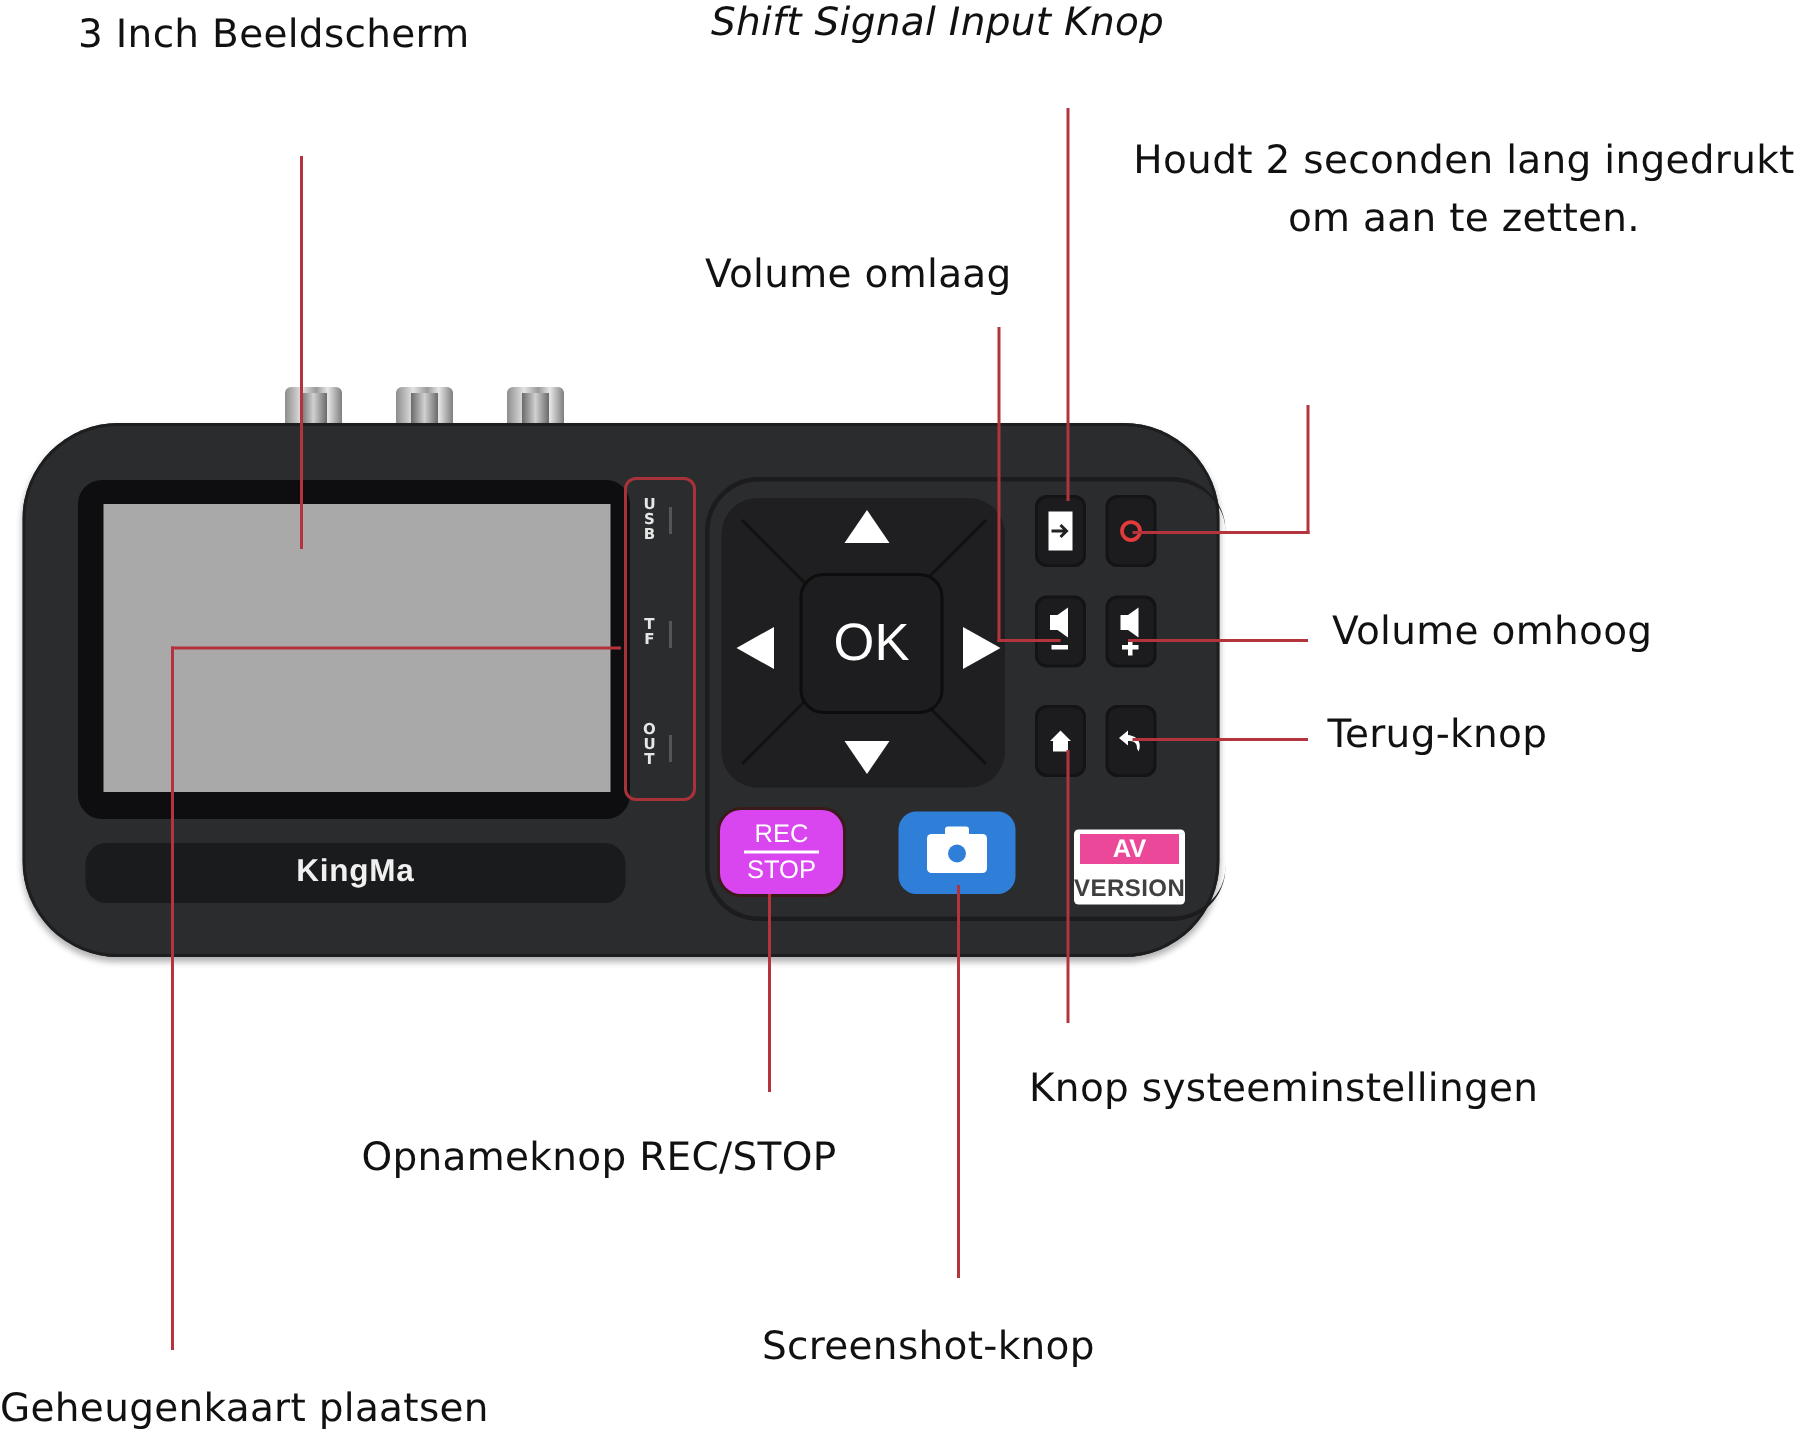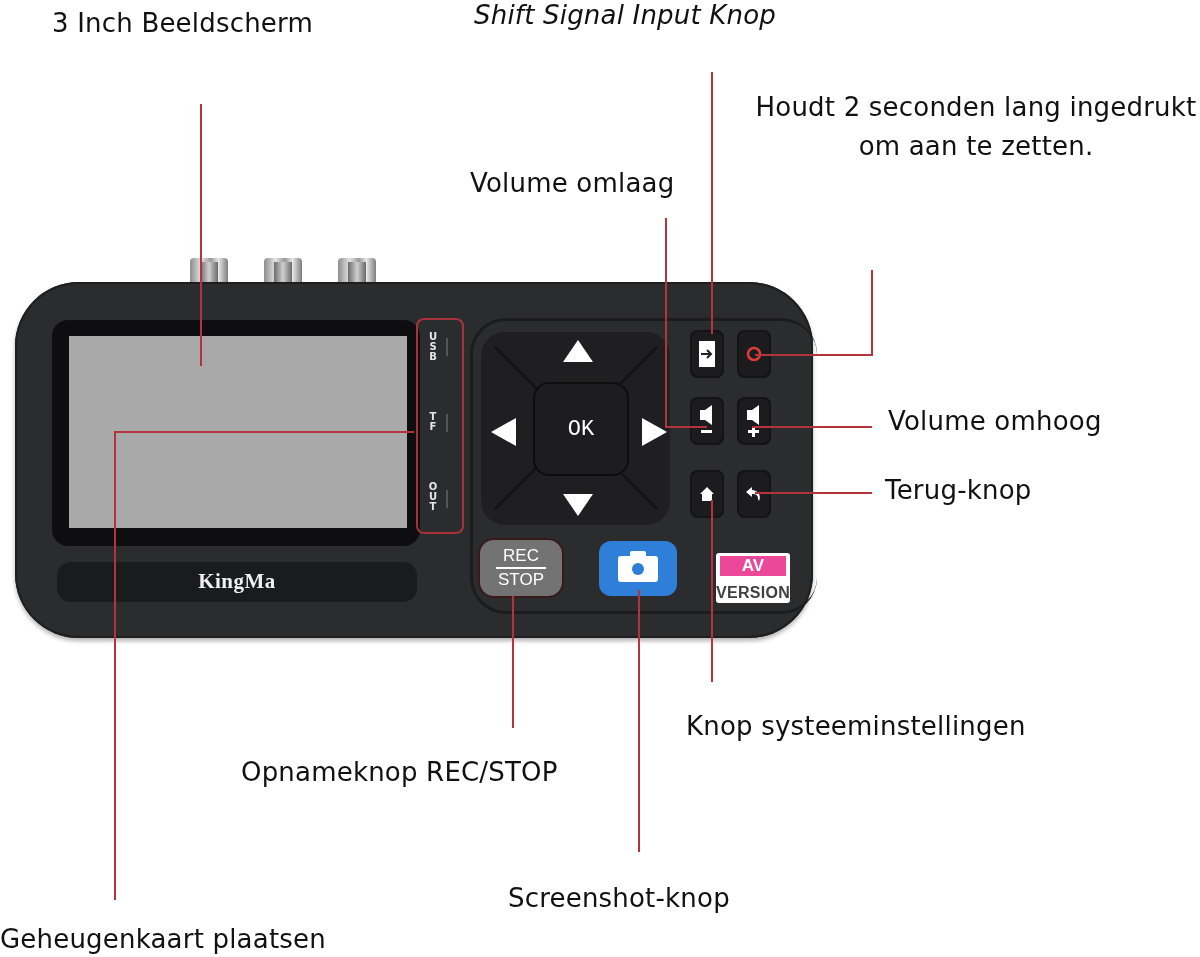--- a/index.html
+++ b/index.html
@@ -10,28 +10,28 @@
   .line{position:absolute;background:#b3343d;}
   .device{position:absolute;left:15px;top:282px;width:798px;height:356px;background:#2b2c2e;border-radius:64px;box-shadow:inset 0 0 0 2px #1d1e20, 0 3px 4px rgba(0,0,0,0.3);}
   .connector{position:absolute;top:258px;width:38px;height:28px;background:linear-gradient(90deg,#8d8d8d,#e3e3e3 30%,#9a9a9a 55%,#e7e7e7 75%,#7e7e7e);border-radius:4px 4px 0 0;}
   .connector::after{content:"";position:absolute;left:10px;top:4px;width:18px;height:24px;background:linear-gradient(90deg,#6a6a6a,#d0d0d0,#6a6a6a);}
   .bezel{position:absolute;left:52px;top:320px;width:368px;height:226px;background:#0e0e10;border-radius:16px;}
   .screen{position:absolute;left:69px;top:336px;width:338px;height:192px;background:#a9a9a9;}
   .slot-panel{position:absolute;left:416px;top:318px;width:44px;height:212px;border:2px solid #a8323a;border-radius:8px;}
   .slot-text{position:absolute;width:14px;font-size:10px;font-weight:bold;color:#e6e6e6;line-height:10px;text-align:center;font-family:"DejaVu Sans",sans-serif;}
   .slot-led{position:absolute;width:2px;background:#555;}
   .brandbar{position:absolute;left:57px;top:562px;width:360px;height:40px;background:#1a1b1d;border-radius:14px;}
-  .brand{position:absolute;left:0;right:0;top:7px;text-align:center;color:#f0f0f0;font-weight:bold;font-size:21px;font-family:Liberation Serif, serif;letter-spacing:0.5px;}
+  .brand{position:absolute;left:0;right:0;top:7px;text-align:center;color:#f0f0f0;font-weight:bold;font-size:21px;font-family:Liberation Sans, sans-serif;letter-spacing:0.5px;}
   .nav-frame{position:absolute;left:470px;top:318px;width:344px;height:290px;border:3px solid #1c1c1e;border-radius:36px;border-right:none;}
   .dpad{position:absolute;left:481px;top:332px;width:189px;height:193px;background:#1f1f21;border-radius:24px;overflow:hidden;}
   .dpad .diag{position:absolute;left:-20px;top:95px;width:230px;height:2px;background:#111;}
-  .okbtn{position:absolute;left:533px;top:382px;width:92px;height:90px;background:#1d1d1f;border:2px solid #0d0d0e;border-radius:16px;color:#fff;font-size:22px;display:flex;align-items:center;justify-content:center;font-family:Liberation Mono, monospace;}
+  .okbtn{position:absolute;left:533px;top:382px;width:92px;height:90px;background:#1d1d1f;border:2px solid #0d0d0e;border-radius:16px;color:#fff;font-size:35px;display:flex;align-items:center;justify-content:center;font-family:Liberation Sans, sans-serif;}
   .arrow{position:absolute;width:0;height:0;}
   .small-btn{position:absolute;width:34px;height:48px;background:#1c1c1e;border-radius:8px;box-shadow:inset 0 0 0 2px #141415;display:flex;align-items:center;justify-content:center;color:#fff;font-size:16px;}
-  .rec-btn{position:absolute;left:480px;top:540px;width:82px;height:56px;background:#737373;border-radius:14px;color:#fff;font-family:"Liberation Sans",sans-serif;font-size:17px;text-align:center;line-height:18px;box-shadow:0 0 0 2px #3a1a1a;}
+  .rec-btn{position:absolute;left:480px;top:540px;width:82px;height:56px;background:#d946ef;border-radius:14px;color:#fff;font-family:"Liberation Sans",sans-serif;font-size:17px;text-align:center;line-height:18px;box-shadow:0 0 0 2px #3a1a1a;}
   .rec-btn .rec-top{display:block;margin-top:7px;padding-bottom:2px;border-bottom:2px solid #fff;width:50px;margin-left:16px;}
   .rec-btn .rec-bot{display:block;margin-top:2px;}
   .cam-btn{position:absolute;left:599px;top:541px;width:78px;height:55px;background:#2f7fd8;border-radius:12px;display:flex;align-items:center;justify-content:center;}
   .cam-body{position:relative;width:40px;height:26px;background:#fff;border-radius:3px;}
   .cam-body::before{content:"";position:absolute;left:12px;top:-5px;width:16px;height:6px;background:#fff;border-radius:2px 2px 0 0;}
   .cam-lens{position:absolute;left:14px;top:7px;width:12px;height:12px;background:#2f7fd8;border-radius:50%;}
   .av-badge{position:absolute;left:716px;top:553px;width:74px;height:50px;background:#fff;border-radius:3px;text-align:center;font-family:"Liberation Sans",sans-serif;}
   .av-top{display:block;margin:3px 4px 0;background:#ec4899;color:#fff;font-weight:bold;font-size:17px;line-height:20px;}
   .av-bot{display:block;color:#404040;font-size:16px;font-weight:bold;margin-top:8px;letter-spacing:0.3px;}
 </style>

